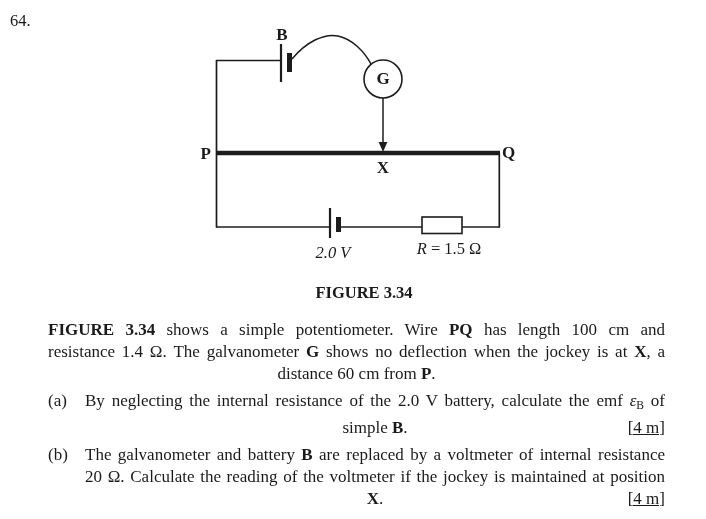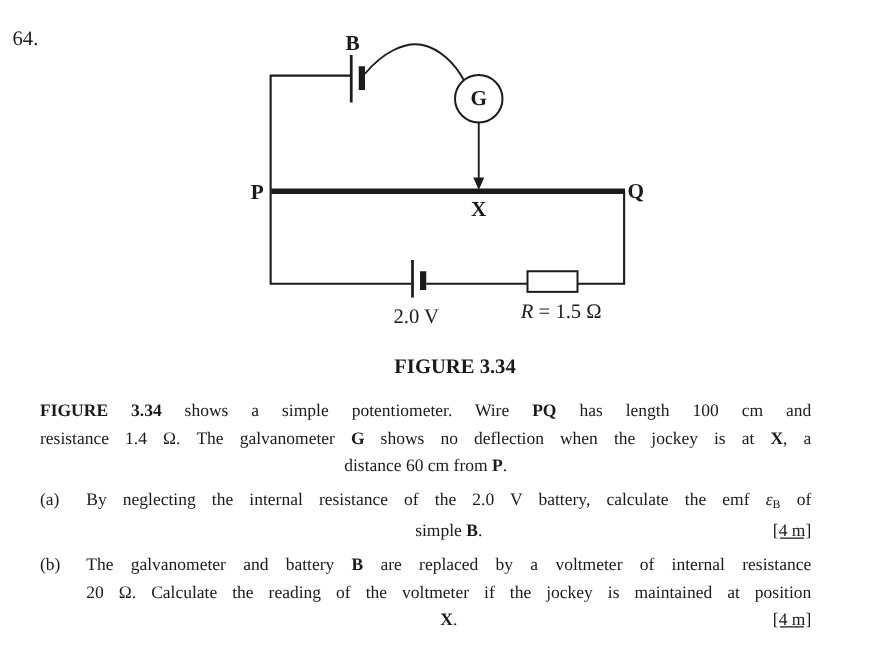--- a/index.html
+++ b/index.html
@@ -1,33 +1,33 @@
 <!DOCTYPE html>
 <html><head>
 <meta charset="utf-8">
 <style>
   html,body{margin:0;padding:0;background:#ffffff;}
   .page{
     position:relative;width:706px;height:519px;background:#ffffff;
     font-family:"Liberation Serif", serif;color:#1a1a1a;overflow:hidden;
   }
-  .qnum{position:absolute;left:10px;top:21px;font-size:16.5px;}
+  .qnum{position:absolute;left:10px;top:11px;font-size:16.5px;}
   .circuit-svg{position:absolute;left:0;top:0;}
   .fig-label{position:absolute;font-weight:bold;font-size:17px;line-height:1;}
   .fig-label.plain{font-weight:normal;font-size:16.5px;}
   .lbl-b{left:272px;top:26px;width:20px;text-align:center;}
   .lbl-g{left:373px;top:70px;width:20px;text-align:center;}
   .lbl-p{left:193px;top:145px;width:18px;text-align:right;}
   .lbl-q{left:502px;top:144px;width:20px;text-align:left;}
   .lbl-x{left:371px;top:159px;width:24px;text-align:center;}
-  .lbl-emf{left:302px;top:245px;width:62px;text-align:center;}
+  .lbl-emf{left:302px;top:245px;width:62px;text-align:center;font-style:italic;}
   .lbl-res{left:404px;top:241px;width:90px;text-align:center;}
   .fig-caption{position:absolute;left:22px;top:283px;width:684px;text-align:center;
     font-weight:bold;font-size:16.5px;}
-  .textblock{position:absolute;left:32px;top:319px;width:617px;font-size:14px;line-height:22px;}
+  .textblock{position:absolute;left:48px;top:319px;width:617px;font-size:17px;line-height:22px;}
   .tline{position:relative;text-align:center;}
   .tline.just{text-align:justify;text-align-last:justify;text-justify:inter-word;}
   .part{position:relative;padding-left:37px;margin-top:5px;}
   .part-label{position:absolute;left:0;top:0;line-height:22px;}
   .b{font-weight:bold;}
   .i{font-style:italic;}
   .sub{font-size:0.68em;vertical-align:-0.22em;}
   .marks{position:absolute;right:0;top:0;text-decoration:underline;}
 </style>
 </head>

